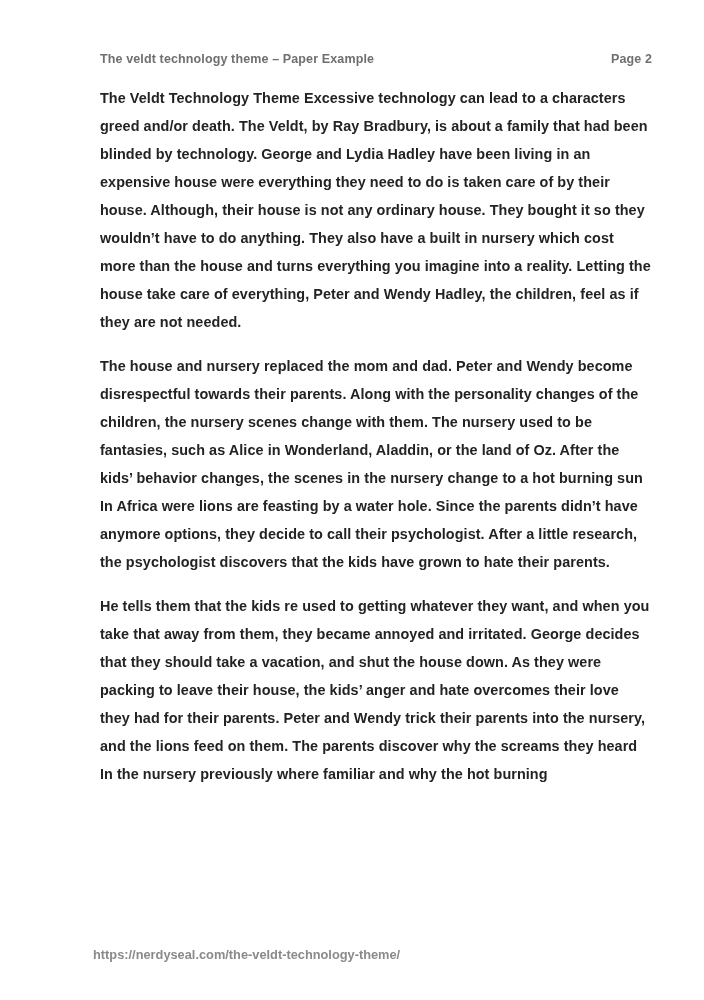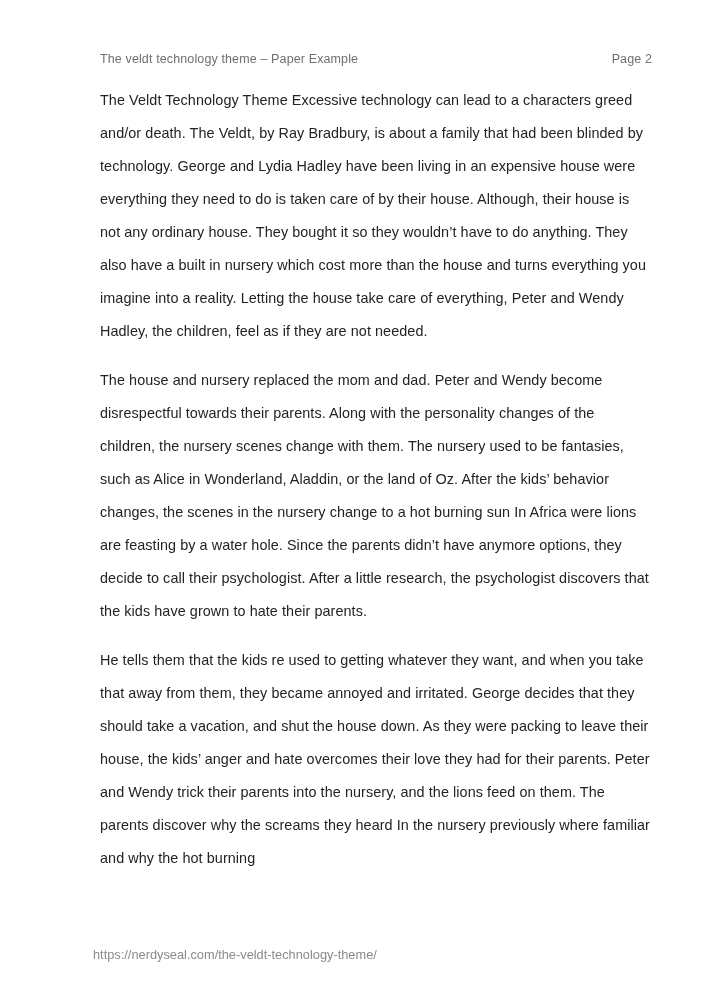--- a/index.html
+++ b/index.html
@@ -14,20 +14,21 @@
     color: #222222;
     overflow: hidden;
   }
   .page {
     position: relative;
     width: 704px;
     height: 1000px;
     box-sizing: border-box;
     padding: 40px 52px 0 100px;
     background: #ffffff;
+    font-weight: bold;
   }
   .header {
     display: flex;
     justify-content: space-between;
     align-items: baseline;
     font-size: 12.5px;
     color: #6f6f6f;
     letter-spacing: 0.01em;
     margin-bottom: 18px;
   }
@@ -37,21 +38,21 @@
     text-overflow: ellipsis;
   }
   .header-page {
     white-space: nowrap;
     padding-left: 12px;
     margin-top: 12px;
   }
   .body-text p {
     margin: 0 0 16px 0;
     font-size: 14.4px;
-    line-height: 33px;
+    line-height: 28px;
     color: #232323;
     text-align: left;
     letter-spacing: 0.005em;
   }
   .body-text p:last-child {
     margin-bottom: 0;
   }
   .footer {
     position: absolute;
     left: 93px;

